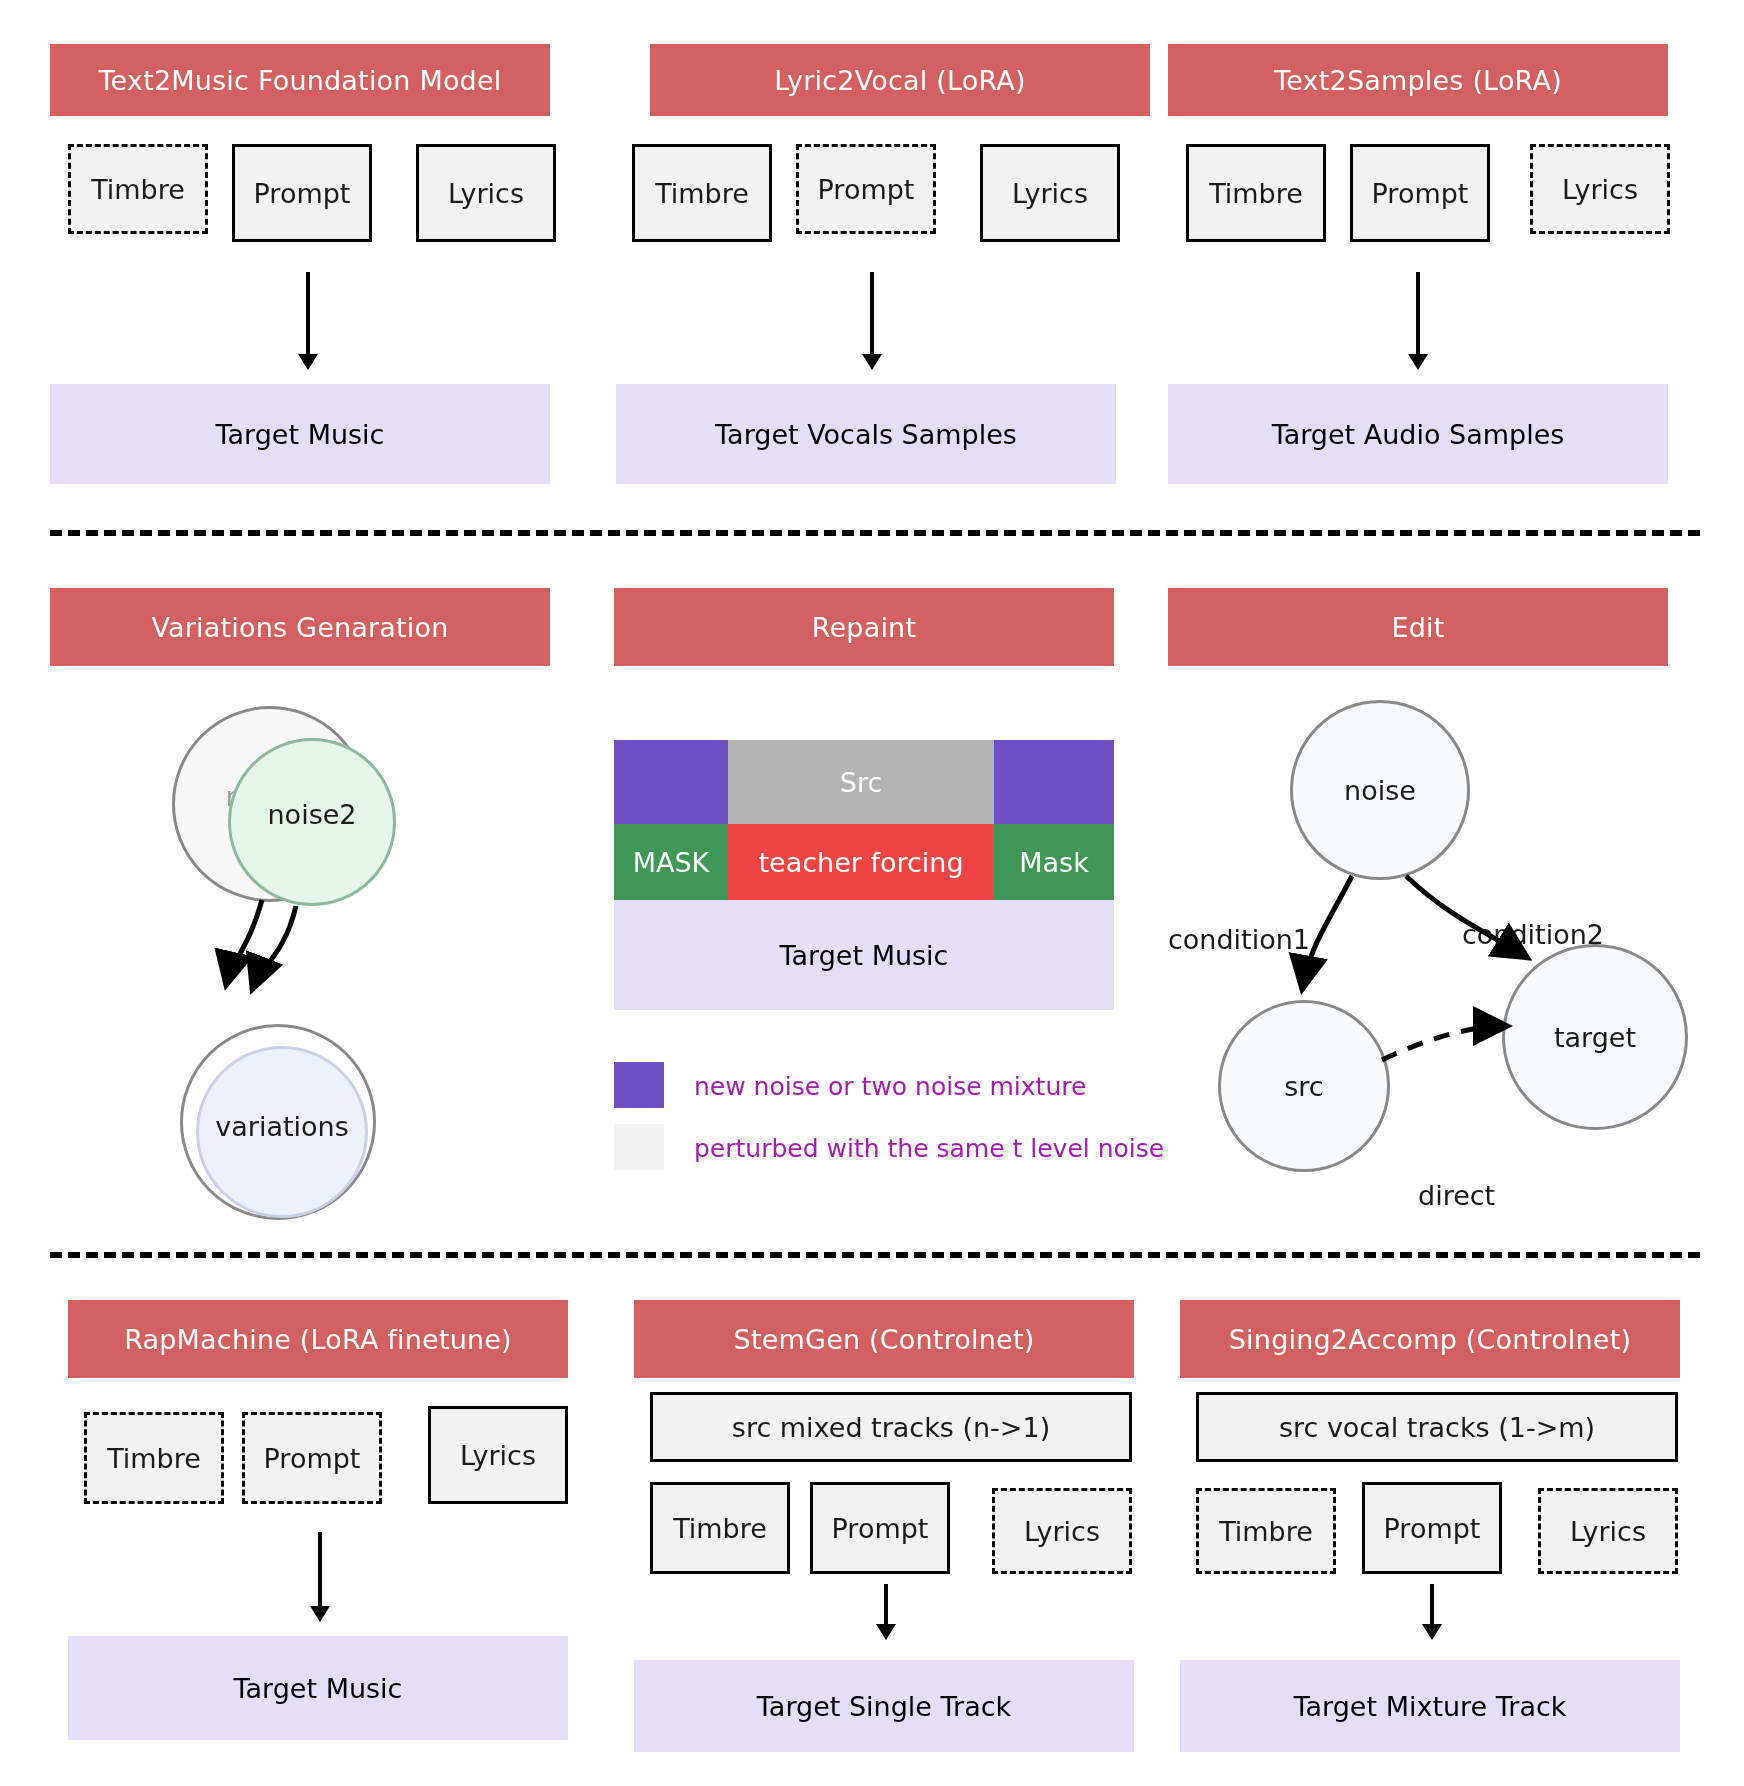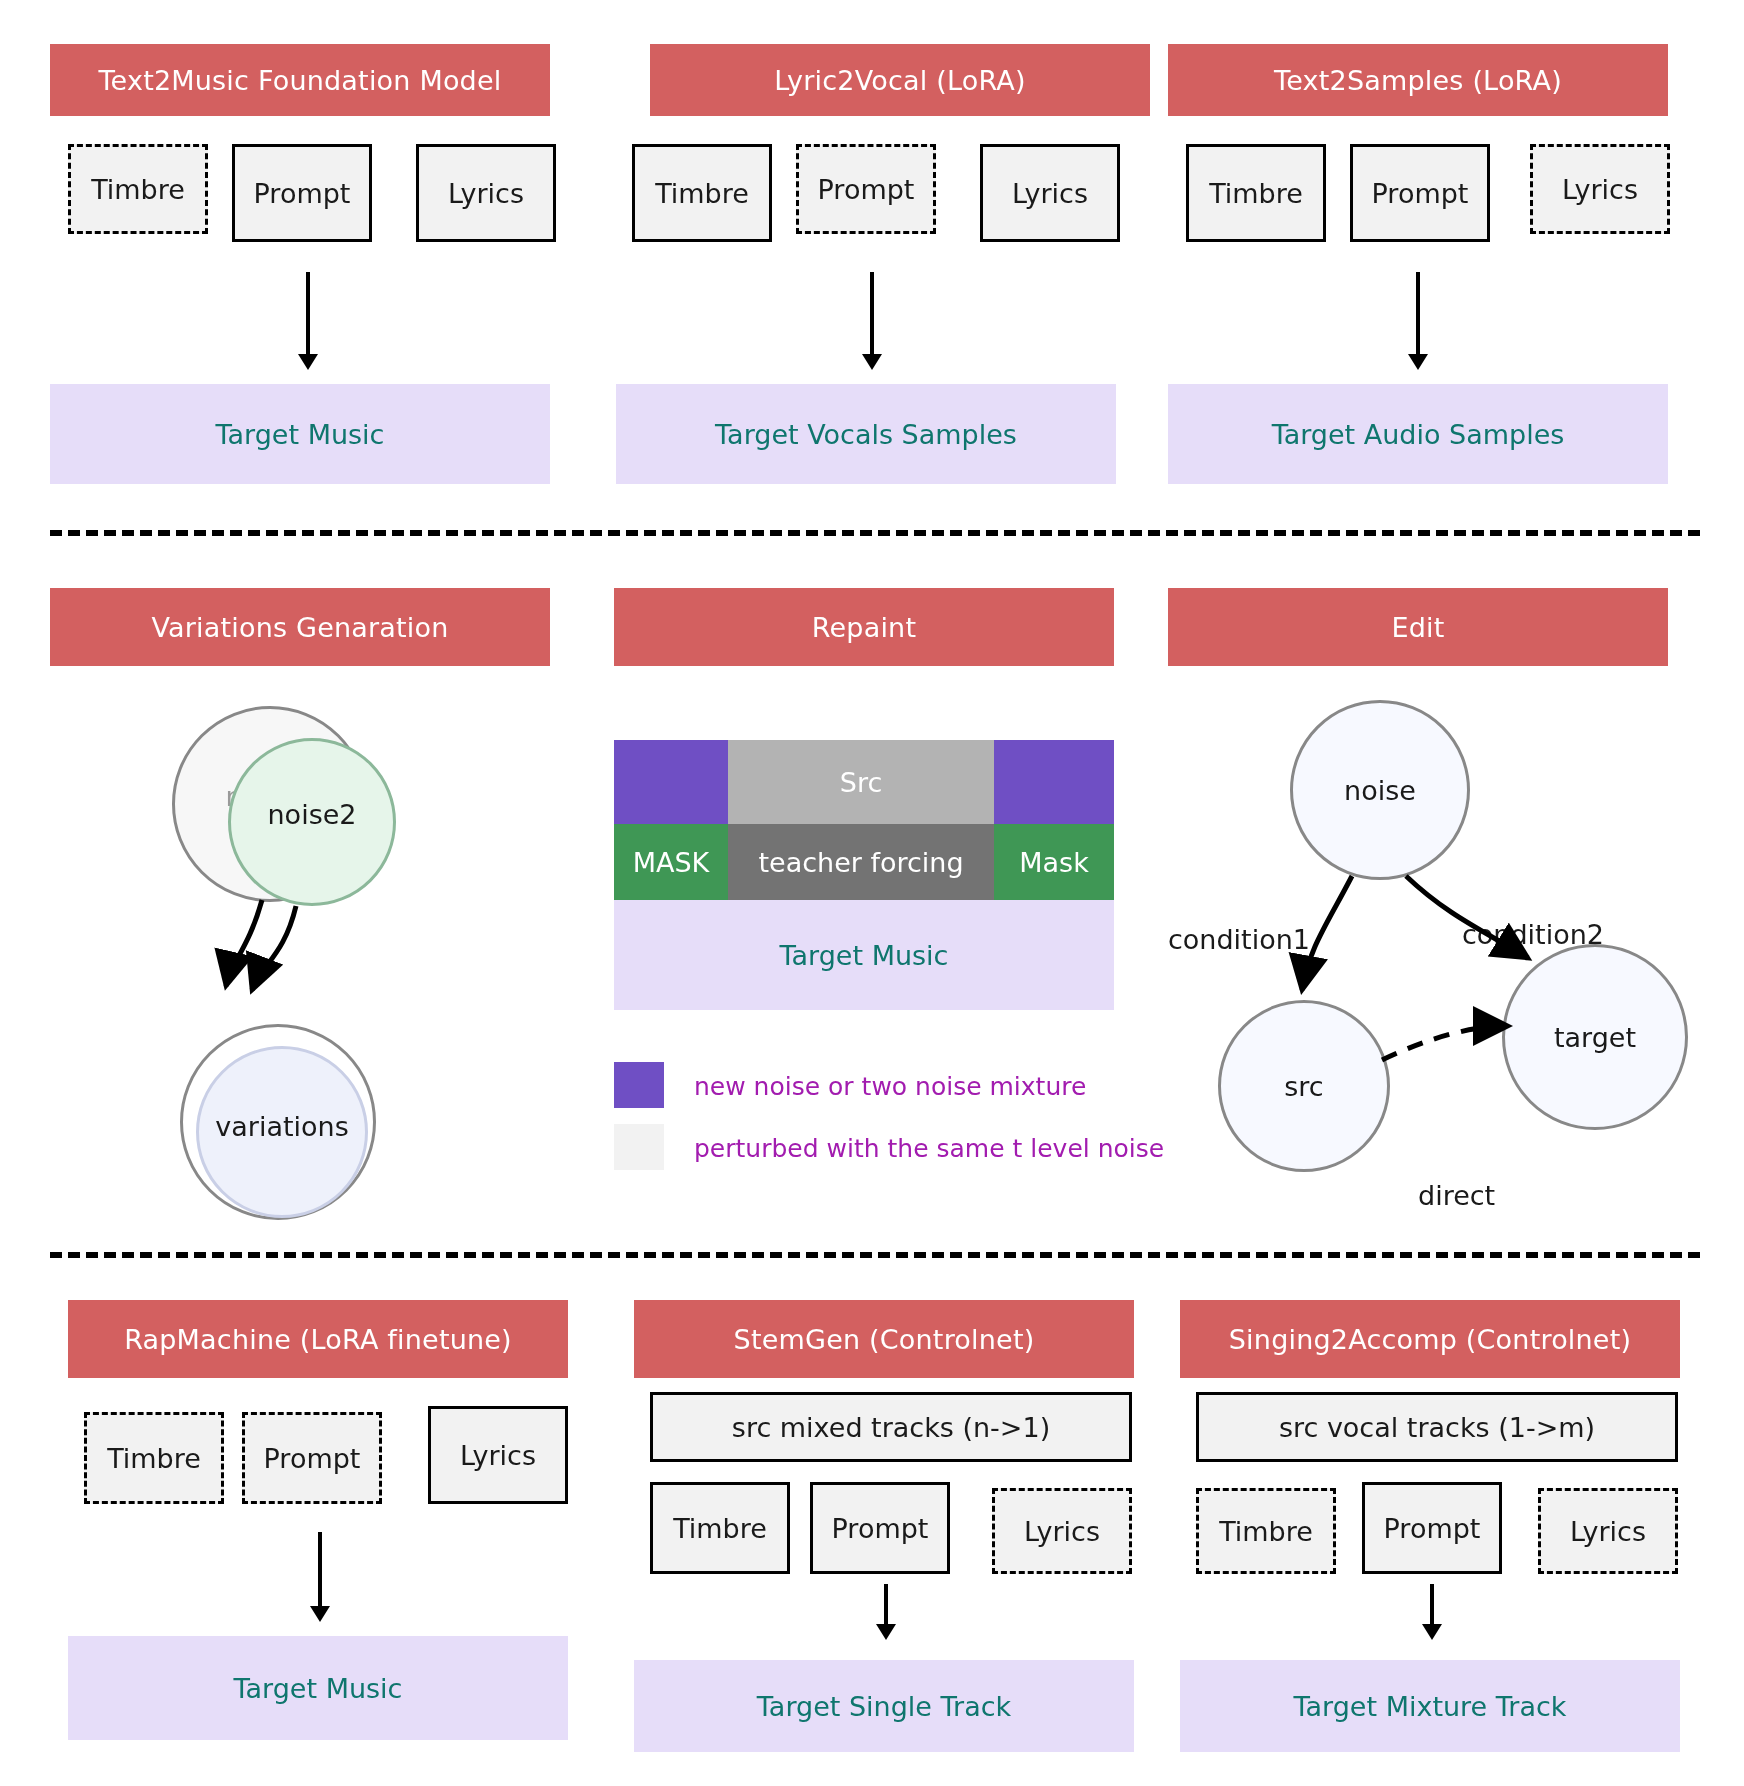--- a/index.html
+++ b/index.html
@@ -45,21 +45,21 @@
     box-sizing: border-box;
   }
   .box.dashed { border-style: dashed; }
   .target {
     position: absolute;
     background: #e6ddf9;
     display: flex;
     align-items: center;
     justify-content: center;
     font-size: 27px;
-    color: #0f766e;
+    color: #000000;
   }
   .arrow-v {
     position: absolute;
     width: 0;
   }
   .arrow-v .shaft {
     position: absolute;
     left: 0; top: 0;
     width: 4px;
     background: #000;
@@ -172,21 +172,21 @@
   <div class="circle" style="left:180px; top:1024px; width:196px; height:196px; border:3px solid #888; background:#ffffff; color:#9a9a9a; align-items:flex-start; justify-content:center; padding-top:64px;">orig</div>
   <div class="circle" style="left:196px; top:1046px; width:172px; height:172px; border:3px solid #c9cfe6; background:#eef1fb; color:#1a1a1a; align-items:flex-start; justify-content:center; padding-top:62px;">variations</div>
 
   <div class="header-bar" style="left:614px; top:588px; width:500px; height:78px;">Repaint</div>
 
   <div class="seg" style="left:614px; top:740px; width:114px; height:84px; background:#6f4fc4; color:#fff;"></div>
   <div class="seg" style="left:728px; top:740px; width:266px; height:84px; background:#b3b3b3; color:#ffffff;">Src</div>
   <div class="seg" style="left:994px; top:740px; width:120px; height:84px; background:#6f4fc4; color:#fff;"></div>
 
   <div class="seg" style="left:614px; top:824px; width:114px; height:76px; background:#3f9755; color:#ffffff;">MASK</div>
-  <div class="seg" style="left:728px; top:824px; width:266px; height:76px; background:#737373; color:#ffffff;">teacher forcing</div>
+  <div class="seg" style="left:728px; top:824px; width:266px; height:76px; background:#ef4444; color:#ffffff;">teacher forcing</div>
   <div class="seg" style="left:994px; top:824px; width:120px; height:76px; background:#3f9755; color:#ffffff;">Mask</div>
 
   <div class="target" style="left:614px; top:900px; width:500px; height:110px;">Target Music</div>
 
   <div class="swatch" style="left:614px; top:1062px; background:#6f4fc4;"></div>
   <div class="legend-text" style="left:694px; top:1072px;">new noise or two noise mixture</div>
 
   <div class="swatch" style="left:614px; top:1124px; background:#f2f2f2;"></div>
   <div class="legend-text" style="left:694px; top:1134px;">perturbed with the same t level noise</div>
 

